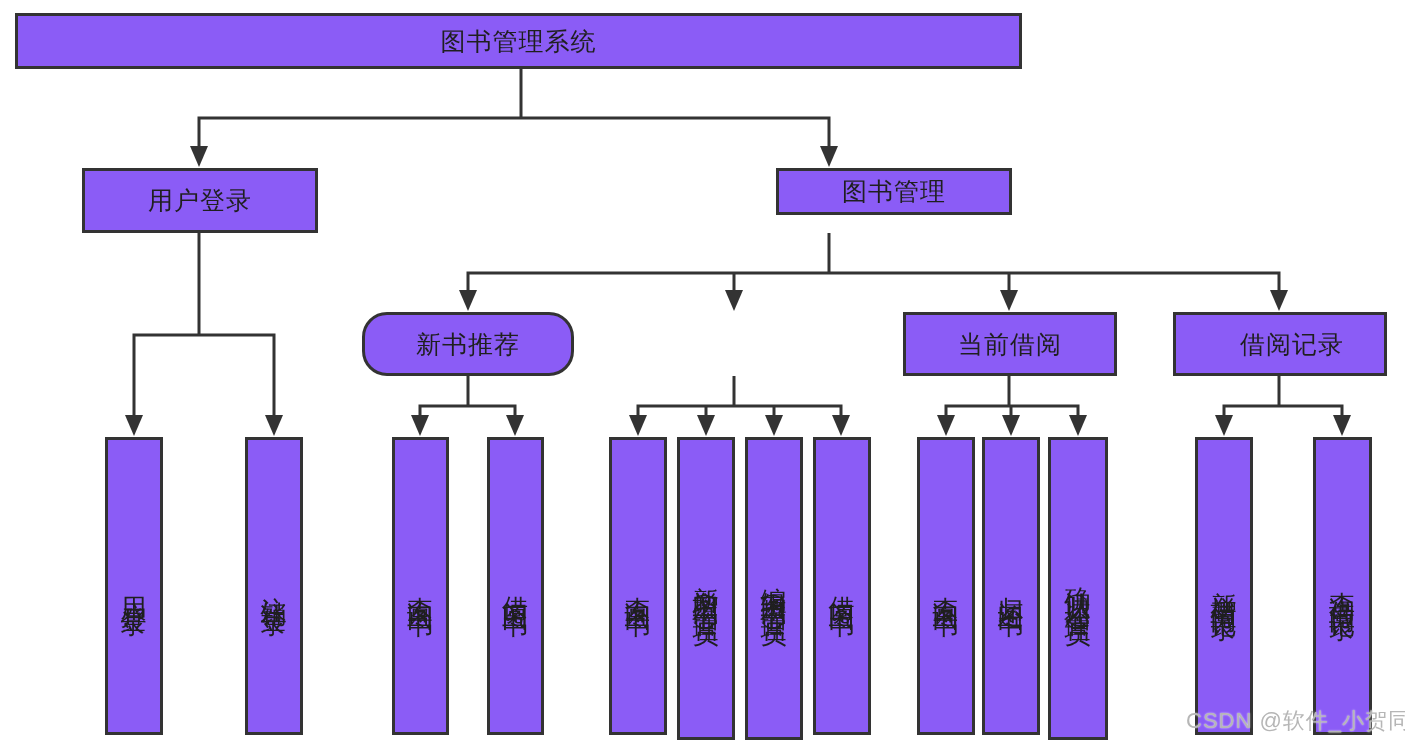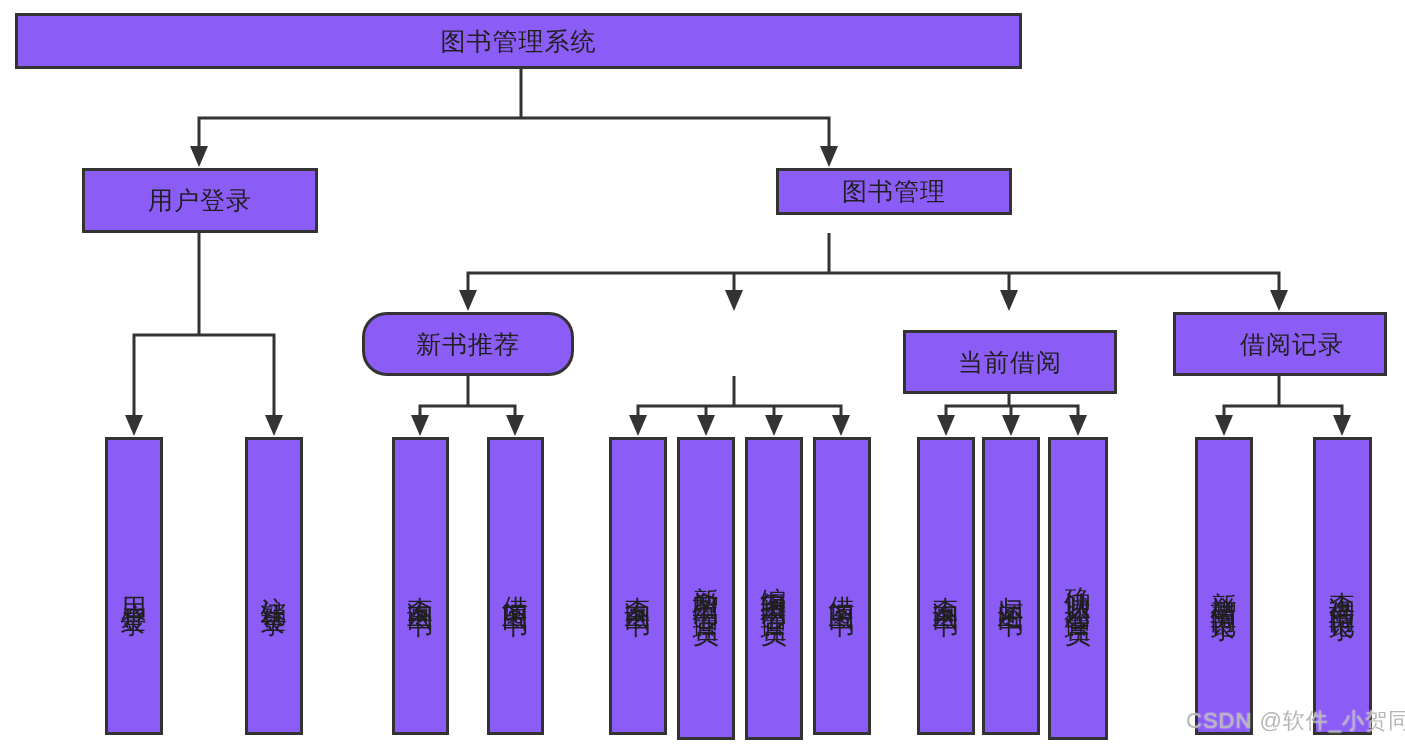--- a/index.html
+++ b/index.html
@@ -89,21 +89,21 @@
   <div class="node hnode" style="left:82px;top:168px;width:236px;height:65px;">
     <span>用户登录</span>
   </div>
   <div class="node hnode" style="left:748px;top:168px;width:236px;height:47px;margin-left:28px;">
     <span>图书管理</span>
   </div>
 
   <div class="node hnode" style="left:362px;top:312px;width:212px;height:64px;border-radius:25px;">
     <span>新书推荐</span>
   </div>
-  <div class="node hnode" style="left:903px;top:312px;width:214px;height:64px;margin-top:18px;">
+  <div class="node hnode" style="left:903px;top:312px;width:214px;height:64px;">
     <span>当前借阅</span>
   </div>
   <div class="node hnode" style="left:1173px;top:312px;width:214px;height:64px;padding-left:24px;">
     <span>借阅记录</span>
   </div>
 
   <div class="node vnode" style="left:105px;top:437px;width:58px;height:298px;">
     <span>用户登录</span>
   </div>
   <div class="node vnode" style="left:245px;top:437px;width:58px;height:298px;">

